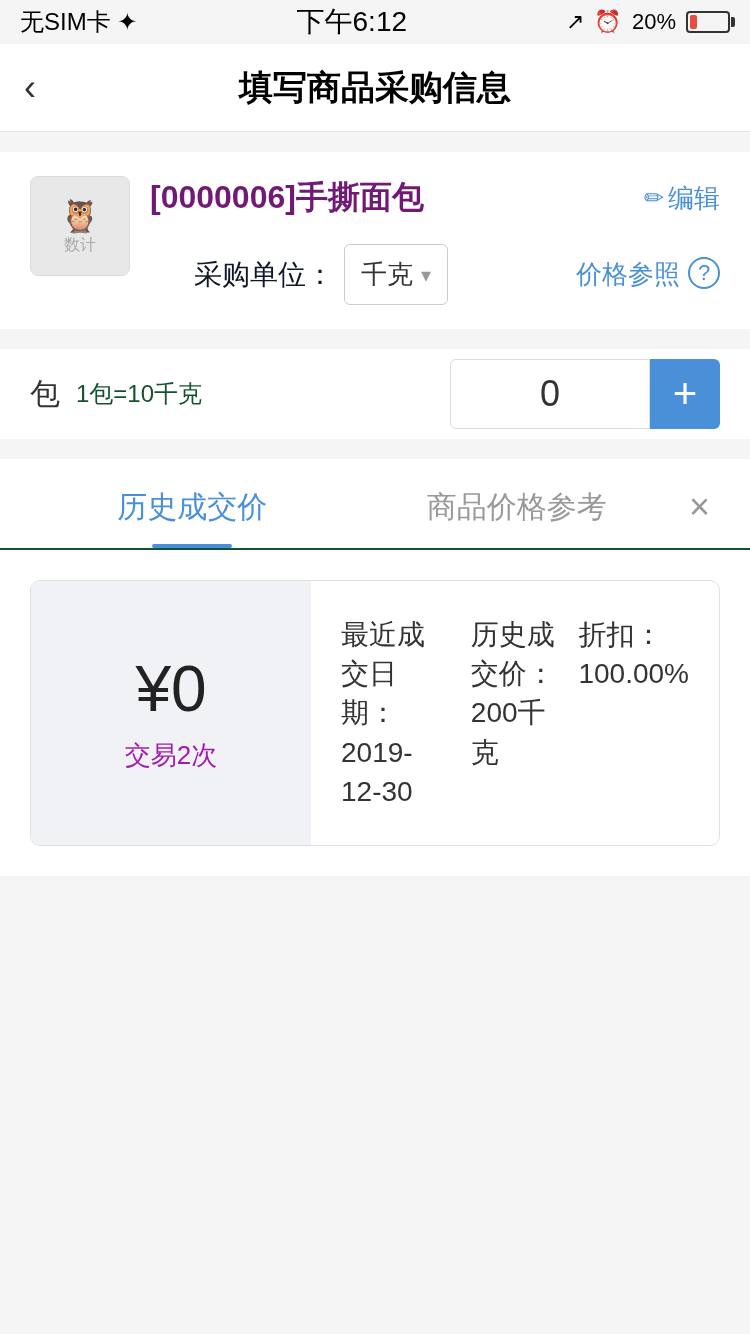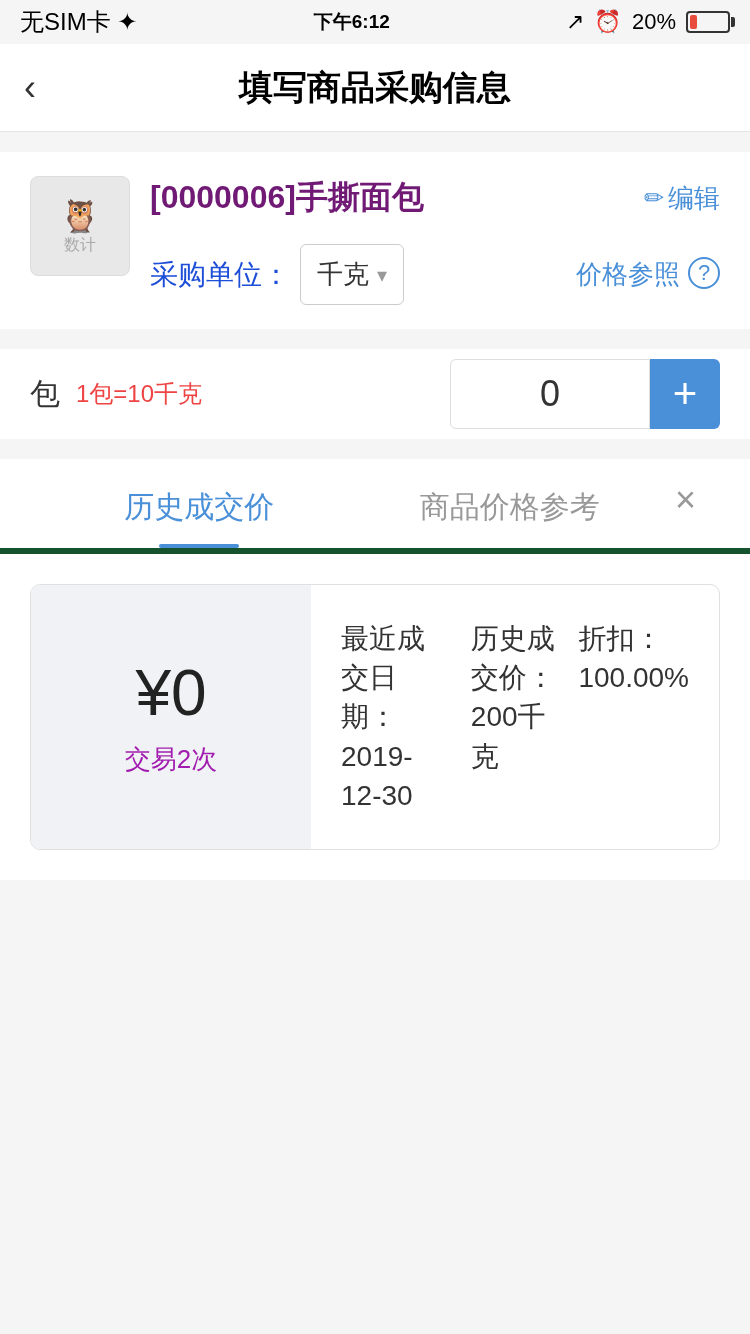--- a/index.html
+++ b/index.html
@@ -24,22 +24,22 @@
       font-size: 26px;
       font-weight: 500;
     }
     .status-left {
       display: flex;
       align-items: center;
       gap: 8px;
       font-size: 24px;
     }
     .status-center {
-      font-size: 19px;
-      font-weight: 700;
+      font-size: 28px;
+      font-weight: 400;
     }
     .status-right {
       display: flex;
       align-items: center;
       gap: 10px;
       font-size: 22px;
     }
     .battery-icon {
       display: inline-flex;
       align-items: center;
@@ -159,21 +159,22 @@
       font-size: 24px;
     }
     .product-unit-row {
       display: flex;
       align-items: center;
       justify-content: space-between;
       margin-top: 24px;
     }
     .unit-label {
       font-size: 28px;
-      color: #1d4ed8;
+      color: #0f172a;
+      margin-left: 44px;
     }
     .unit-select {
       display: flex;
       align-items: center;
       background: #fff;
       border: 1px solid #ccc;
       border-radius: 6px;
       padding: 12px 16px;
       font-size: 26px;
       color: #333;
@@ -209,21 +210,21 @@
       align-items: center;
       gap: 16px;
     }
     .unit-big {
       font-size: 30px;
       color: #333;
       font-weight: 500;
     }
     .unit-sub {
       font-size: 24px;
-      color: #ef4444;
+      color: #14532d;
     }
     .quantity-input-group {
       display: flex;
       align-items: center;
       gap: 0;
     }
     .quantity-input {
       width: 200px;
       height: 70px;
       border: 1px solid #ddd;
@@ -249,23 +250,23 @@
       line-height: 1;
     }
 
     
     .tabs-panel {
       background: #fff;
       margin-top: 20px;
     }
     .tabs-header {
       display: flex;
-      align-items: flex-start;
-      border-bottom: 6px solid #14532d;
-      padding: 0 44px;
+      align-items: flex-end;
+      border-bottom: 2px solid #14532d;
+      padding: 0 30px;
       position: relative;
     }
     .tab-item {
       flex: 1;
       text-align: center;
       padding: 28px 0 20px;
       font-size: 30px;
       color: #999;
       cursor: pointer;
       position: relative;

